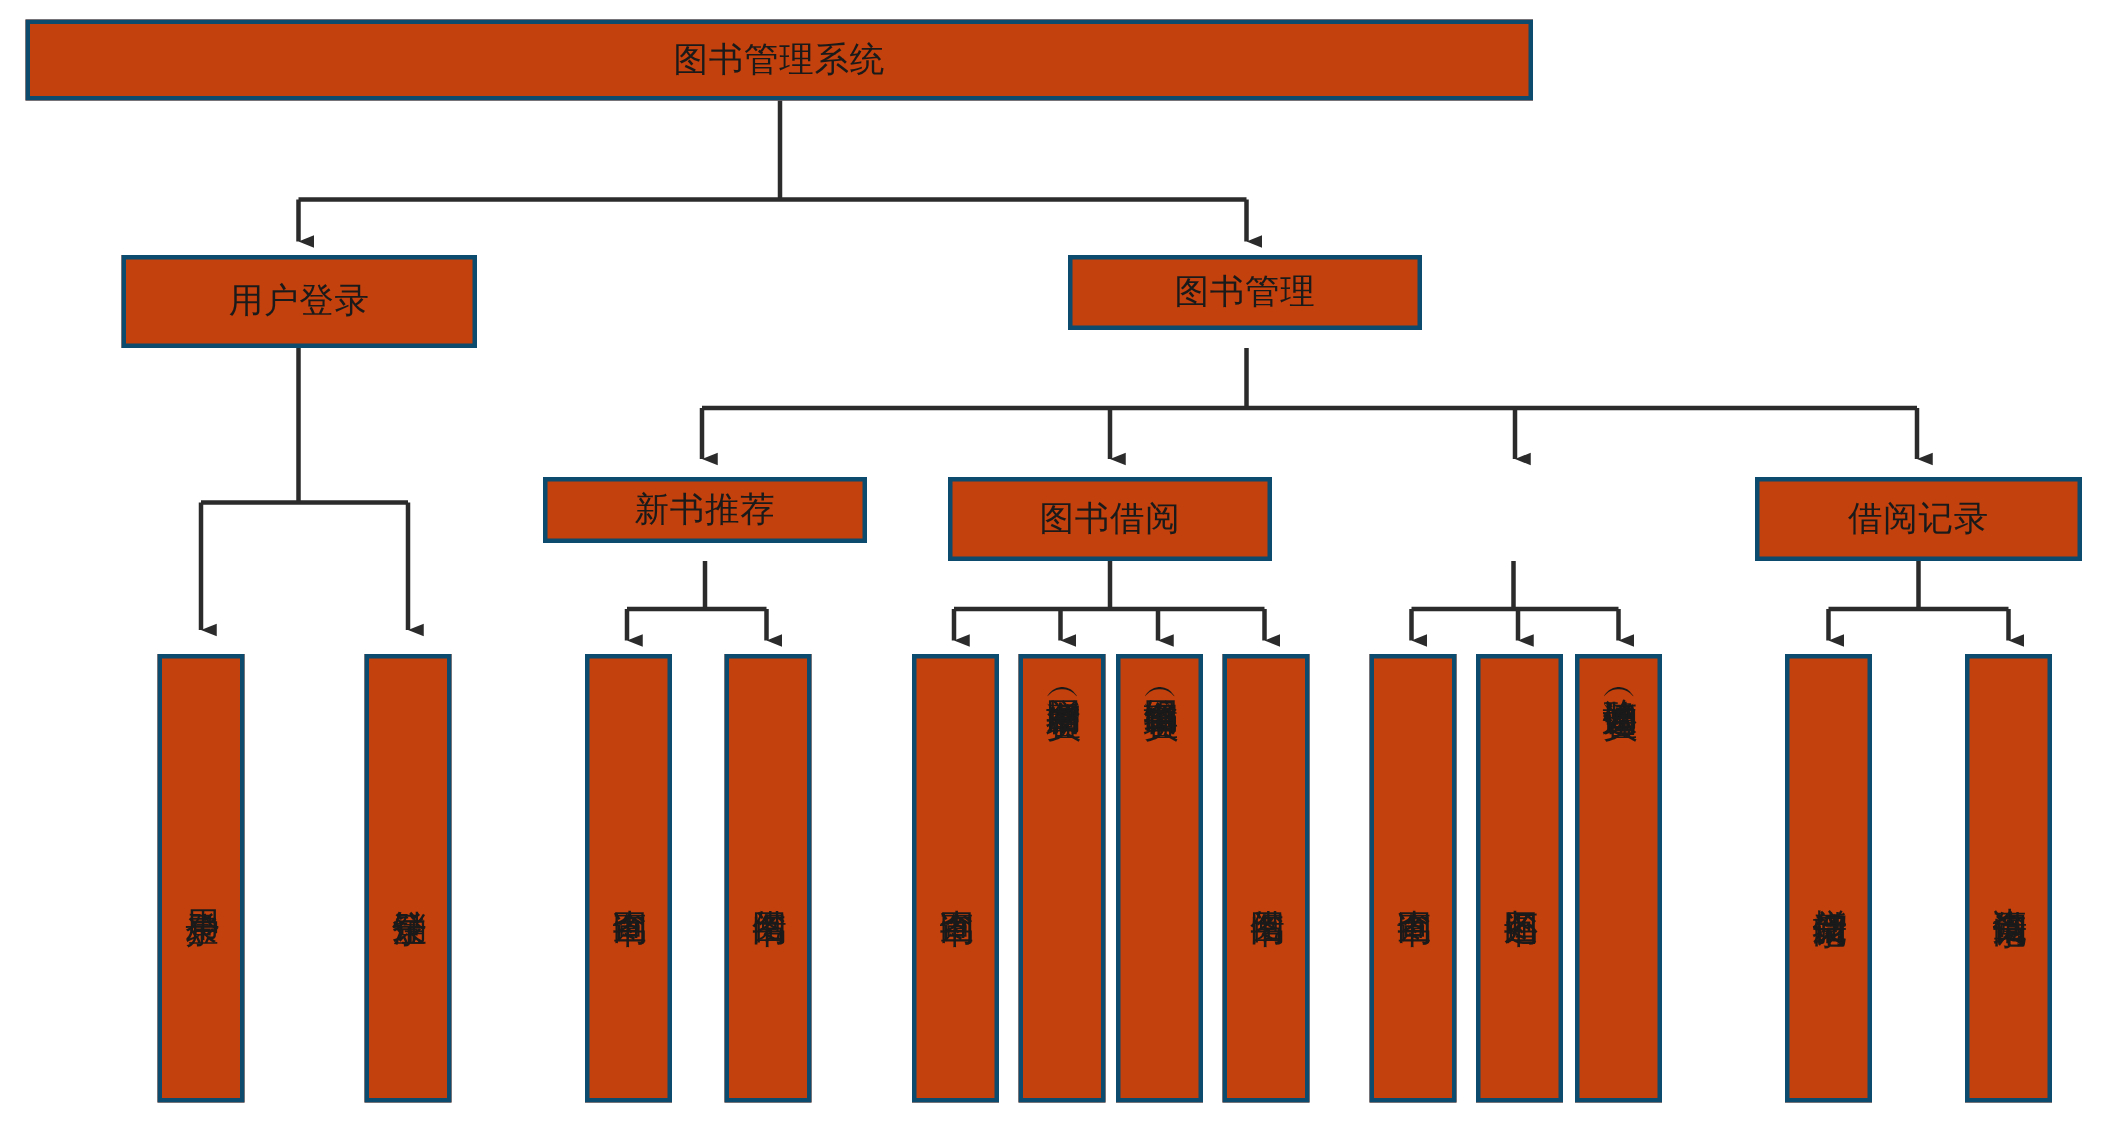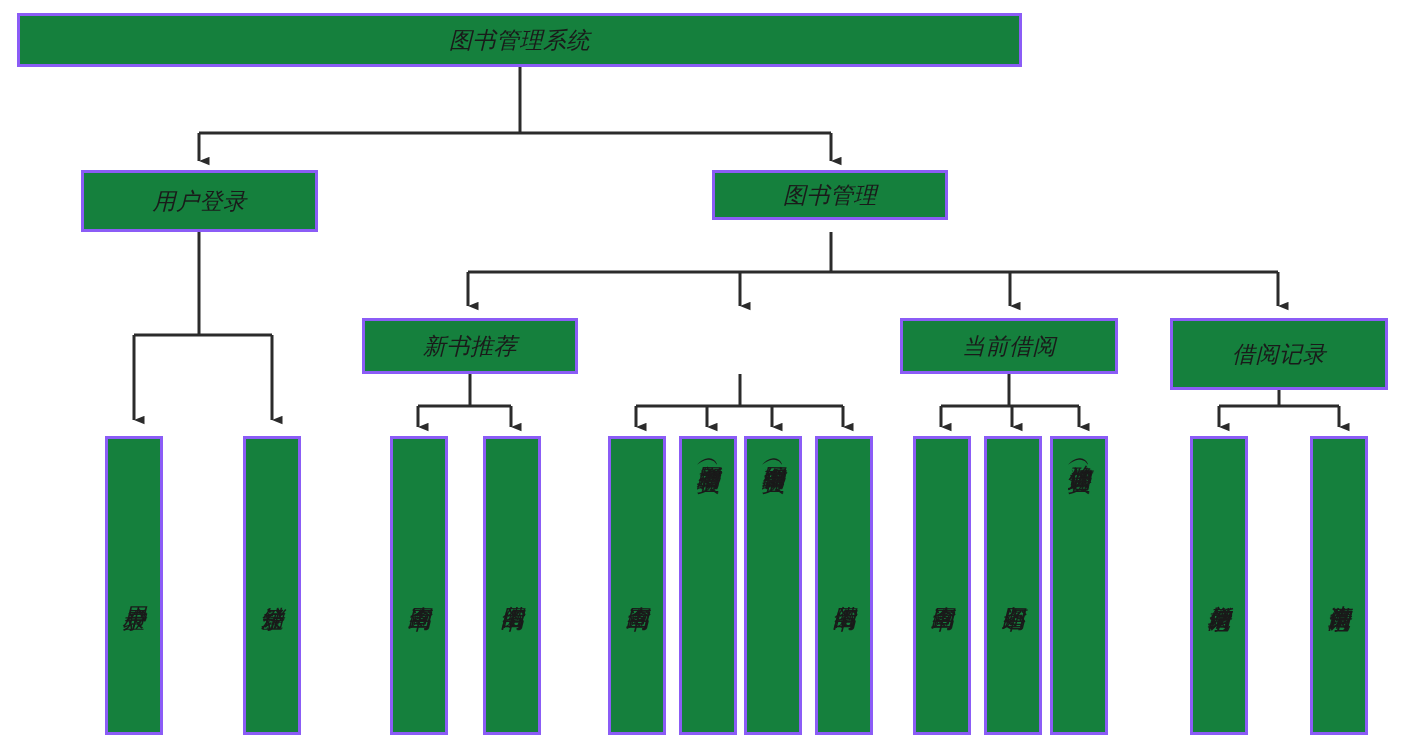--- a/index.html
+++ b/index.html
@@ -20,27 +20,26 @@
   #connector-layer {
     position: absolute;
     left: 0;
     top: 0;
     width: 1405px;
     height: 747px;
   }
   .node {
     position: absolute;
     box-sizing: border-box;
-    border: 3px solid #8b5cf6;
-    background: #15803d;
+    border: 3px solid #0c4a6e;
+    background: #c2410c;
     display: flex;
     align-items: center;
     justify-content: center;
     color: #1a1a1a;
-    font-style: italic;
   }
   .node.root {
     border-width: 3px;
   }
   .node-label {
     font-size: 23px;
     line-height: 1.25;
     letter-spacing: 0.5px;
     white-space: nowrap;
     color: #1a1a1a;
@@ -132,27 +131,27 @@
     <span class="node-label">图书管理系统</span>
   </div>
 
   <div class="node" style="left:81px; top:170px; width:237px; height:62px;">
     <span class="node-label">用户登录</span>
   </div>
   <div class="node" style="left:712px; top:170px; width:236px; height:50px;">
     <span class="node-label">图书管理</span>
   </div>
 
-  <div class="node" style="left:362px; top:318px; width:216px; height:56px;align-items:center;">
+  <div class="node" style="left:362px; top:318px; width:216px; height:44px;align-items:center;">
     <span class="node-label">新书推荐</span>
   </div>
-  <div class="node" style="left:900px; top:318px; width:218px; height:56px;">
-    <span class="node-label">当前借阅</span>
+  <div class="node" style="left:632px; top:318px; width:216px; height:56px;">
+    <span class="node-label">图书借阅</span>
   </div>
-  <div class="node" style="left:1170px; top:318px; width:218px; height:72px;">
+  <div class="node" style="left:1170px; top:318px; width:218px; height:56px;">
     <span class="node-label">借阅记录</span>
   </div>
 
   <div class="node leaf center-text" style="left:105px; top:436px; width:58px; height:299px;">
     <span class="node-label">用户登录</span>
   </div>
   <div class="node leaf center-text" style="left:243px; top:436px; width:58px; height:299px;">
     <span class="node-label">注销登录</span>
   </div>
 

